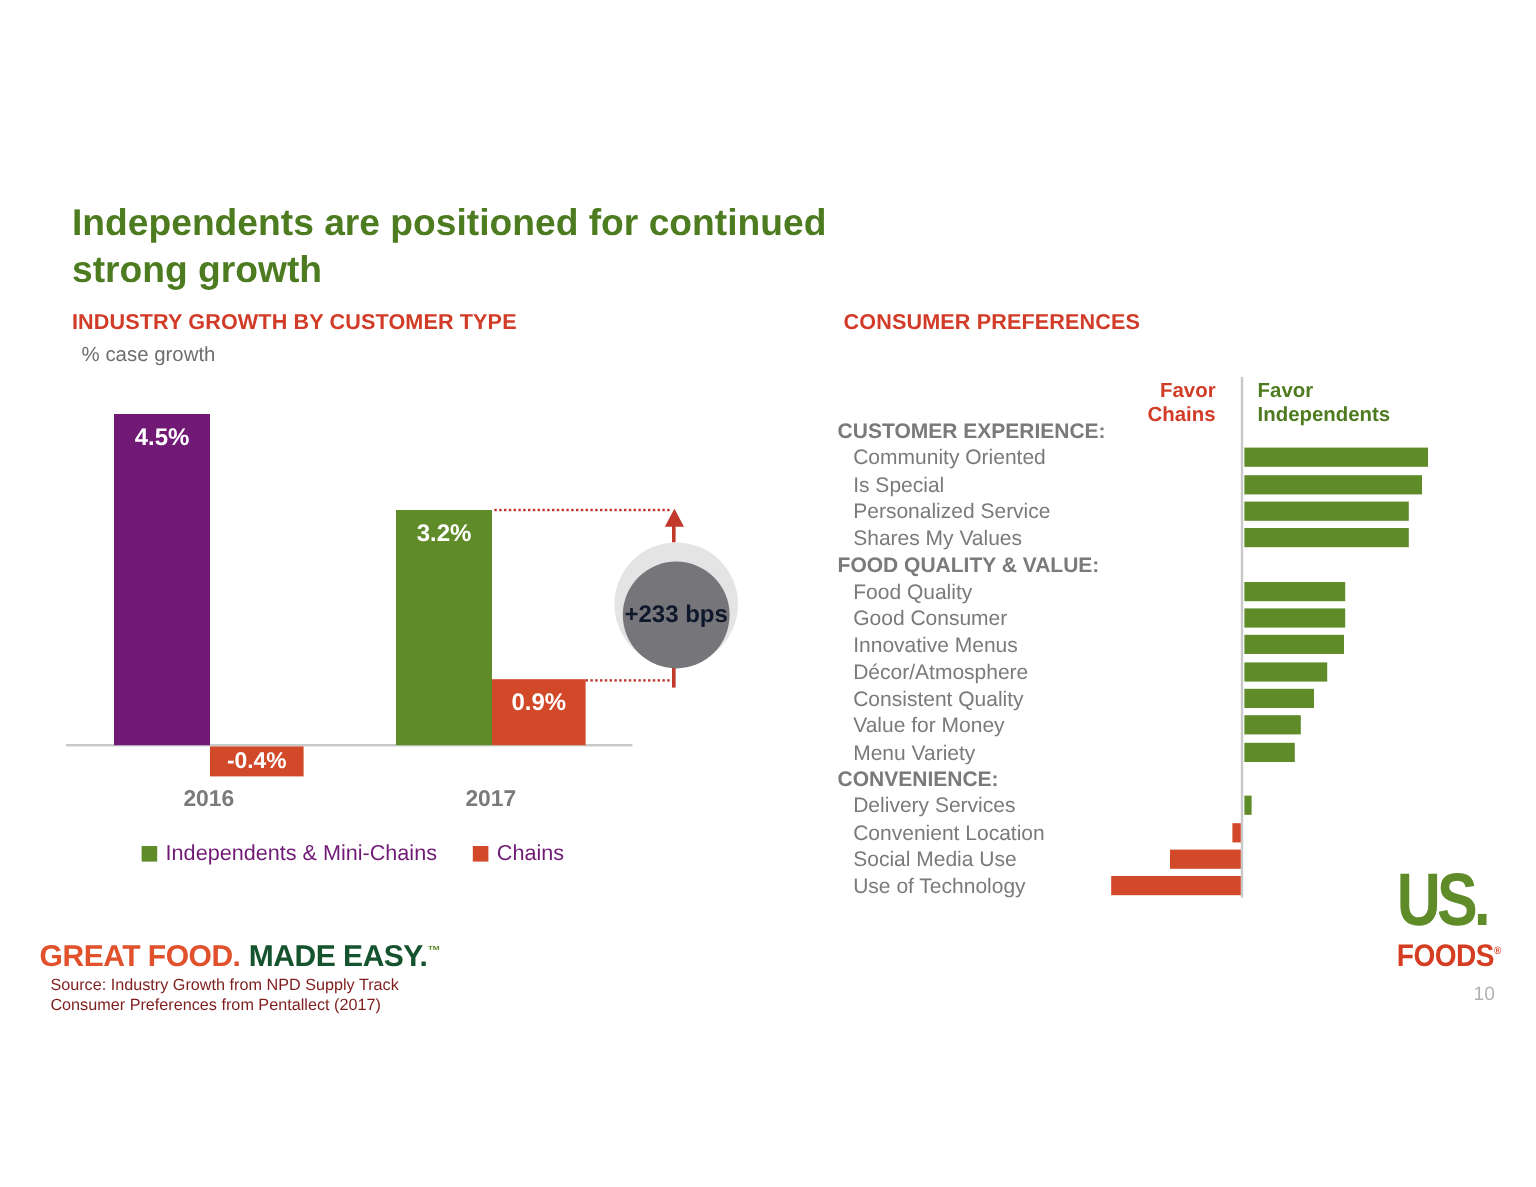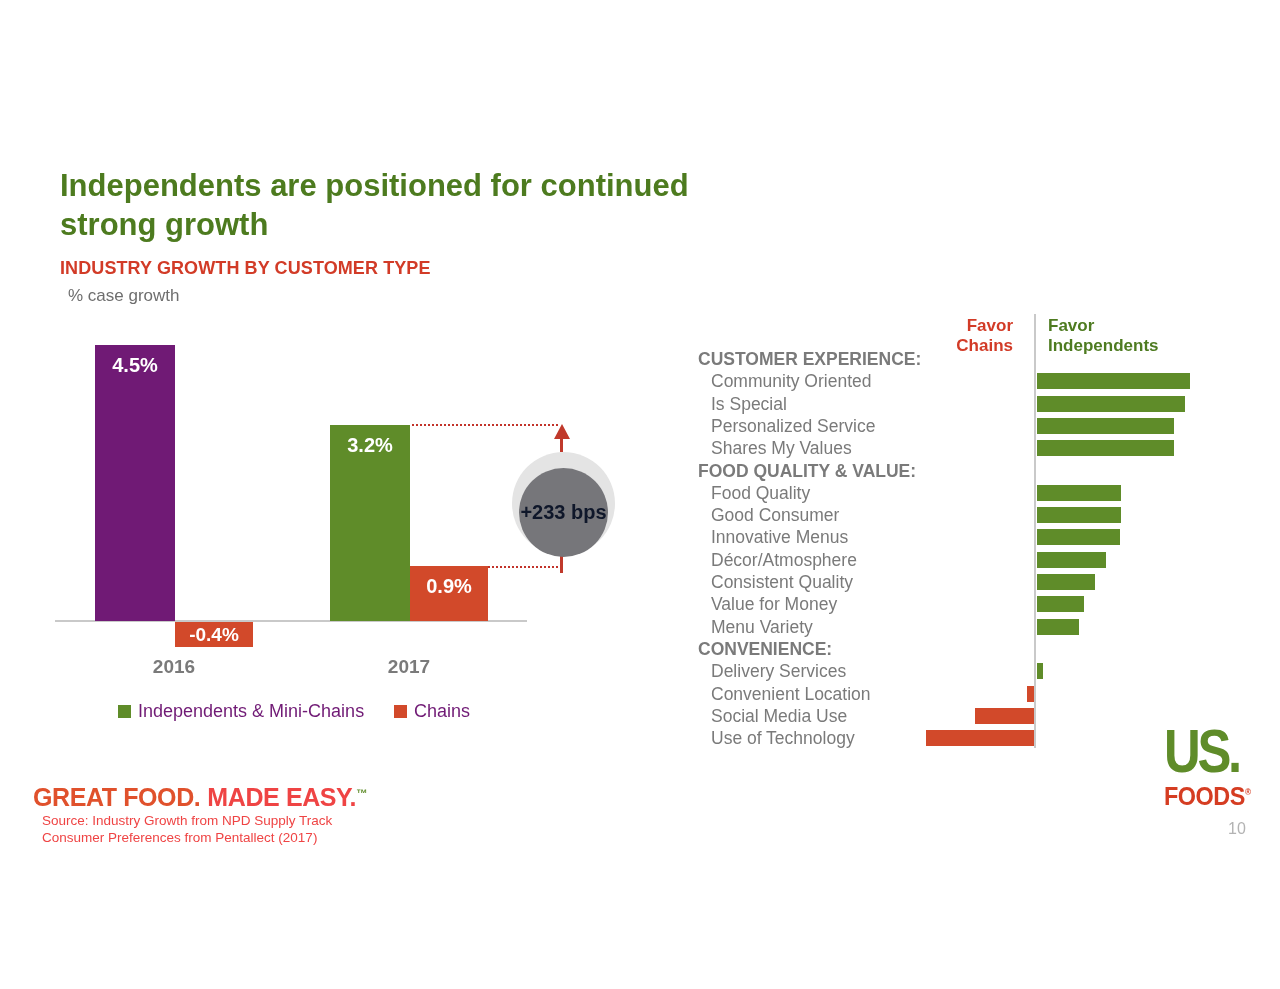--- a/index.html
+++ b/index.html
@@ -50,23 +50,23 @@
                 font-size:17px;font-weight:bold;color:#d23b27;line-height:20px;}
   #favor-independents{left:1048px;top:316px;font-size:17px;font-weight:bold;
                       color:#4e7b20;line-height:20px;}
   #divider{left:1034px;top:314px;width:2px;height:434px;background:#c9c9c9;}
   .phead{position:absolute;font-size:17.5px;font-weight:bold;color:#7a7a7a;line-height:22px;white-space:nowrap;}
   .plabel{position:absolute;font-size:17.5px;color:#7a7a7a;line-height:22px;white-space:nowrap;}
   .pbar{position:absolute;height:16px;}
 
   
   #brand{left:33px;top:783px;font-size:25px;font-weight:800;letter-spacing:-0.4px;white-space:nowrap;}
-  #brand .b1{color:#e0512c;} #brand .b2{color:#ef4444;margin-left:7px;}
+  #brand .b1{color:#e0512c;} #brand .b2{color:#14532d;margin-left:7px;}
   #brand .tm{color:#5f8c29;font-size:11px;vertical-align:super;font-weight:bold;}
-  #source{left:42px;top:813px;font-size:13.5px;color:#ef4444;line-height:16.5px;}
+  #source{left:42px;top:813px;font-size:13.5px;color:#7f1d1d;line-height:16.5px;}
   #source span{display:block;}
   #logo{left:1164px;top:722px;width:110px;text-align:left;}
   #logo-us{font-size:62px;font-weight:800;color:#5f8c29;letter-spacing:-4px;line-height:58px;
            transform:scaleX(0.82);transform-origin:left;}
   #logo-foods{font-size:26px;font-weight:800;color:#d53d22;letter-spacing:-0.5px;line-height:24px;
               transform:scaleX(0.9);transform-origin:left;}
   #logo-foods .reg{font-size:9px;vertical-align:super;}
   #page-num{left:1228px;top:820px;font-size:16px;color:#b3b3b3;}
 </style>
 </head>
@@ -75,20 +75,21 @@
 <div id="canvas">
 
   <div class="abs" id="title">
     <span>Independents are positioned for continued</span>
     <span>strong growth</span>
   </div>
 
   <div class="abs sec-title" id="left-sec-title">INDUSTRY GROWTH BY CUSTOMER TYPE</div>
   <div class="abs sec-sub" id="left-sec-sub">% case growth</div>
 
+  <div class="abs sec-title" id="right-sec-title">CONSUMER PREFERENCES</div>
 
   <div class="abs" id="x-axis"></div>
   <div id="bars-layer">
       <div class="vbar" style="left: 95px; top: 344.7px; width: 80px; height: 276.3px; background: #701a75;">
         <div class="val">4.5%</div>
       </div>
       <div class="vbar" style="left: 330px; top: 424.52px; width: 80px; height: 196.48px; background: rgb(95, 140, 41);">
         <div class="val">3.2%</div>
       </div>
       <div class="vbar neg" style="left: 175px; top: 622px; width: 78px; height: 24.56px; background: rgb(210, 73, 42);">

